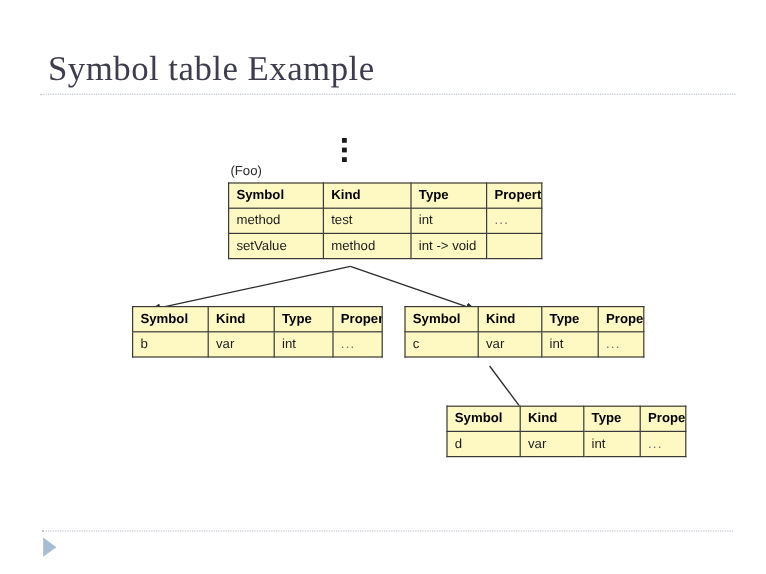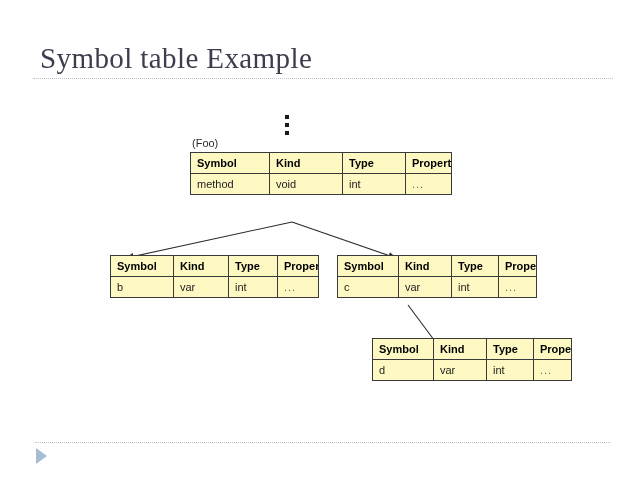--- a/index.html
+++ b/index.html
@@ -183,23 +183,29 @@
           <tr>
             <th style="width:72px">Symbol</th>
             <th style="width:66px">Kind</th>
             <th style="width:56px">Type</th>
             <th>Properties</th>
           </tr>
         </thead>
         <tbody>
           <tr>
             <td>method</td>
-            <td>void</td>
-            <td>int</td>
-            <td class="muted">...</td>
+            <td>test</td>
+            <td>int</td>
+            <td class="muted">...</td>
+          </tr>
+          <tr>
+            <td>setValue</td>
+            <td>method</td>
+            <td>int -&gt; void</td>
+            <td></td>
           </tr>
         </tbody>
       </table>
     </div>
 
     <div class="scope" id="scope-test">
       <table class="symtab">
         <thead>
           <tr>
             <th style="width:56px">Symbol</th>

